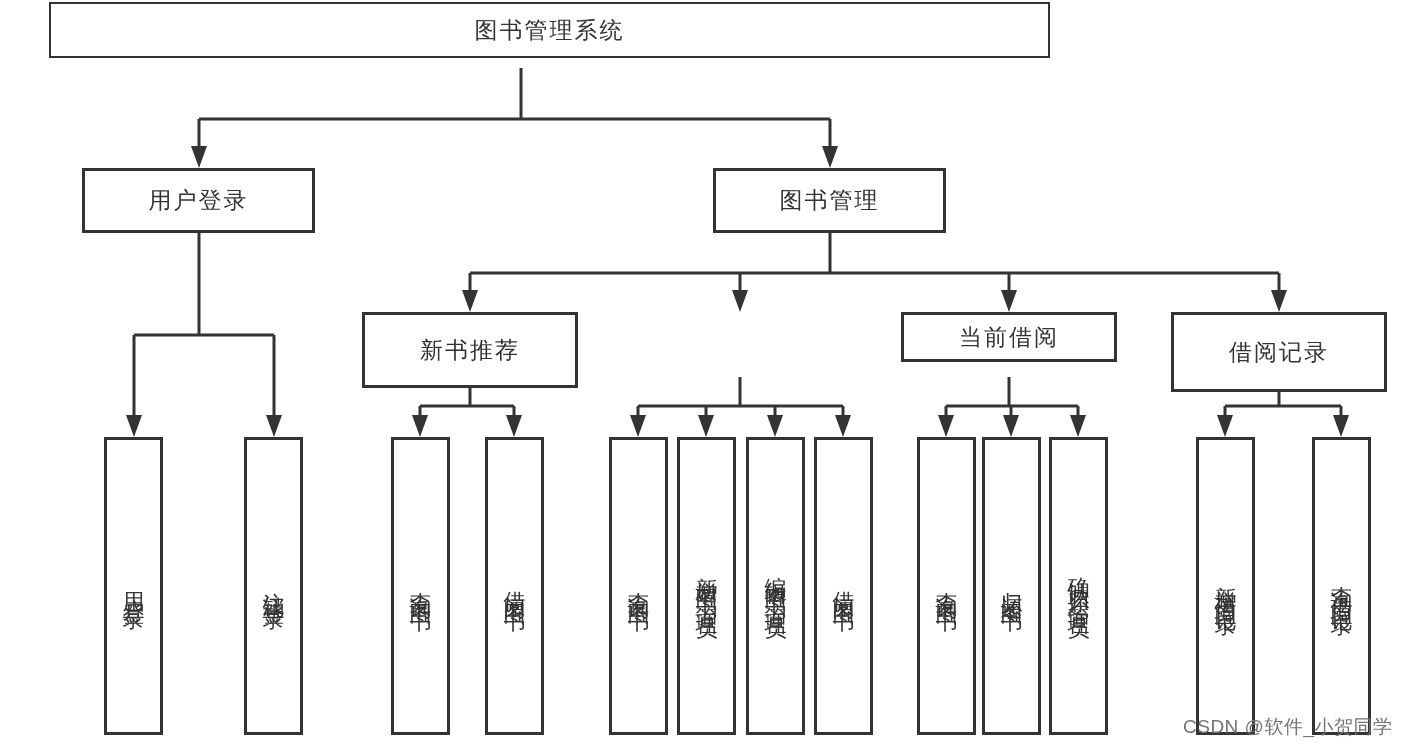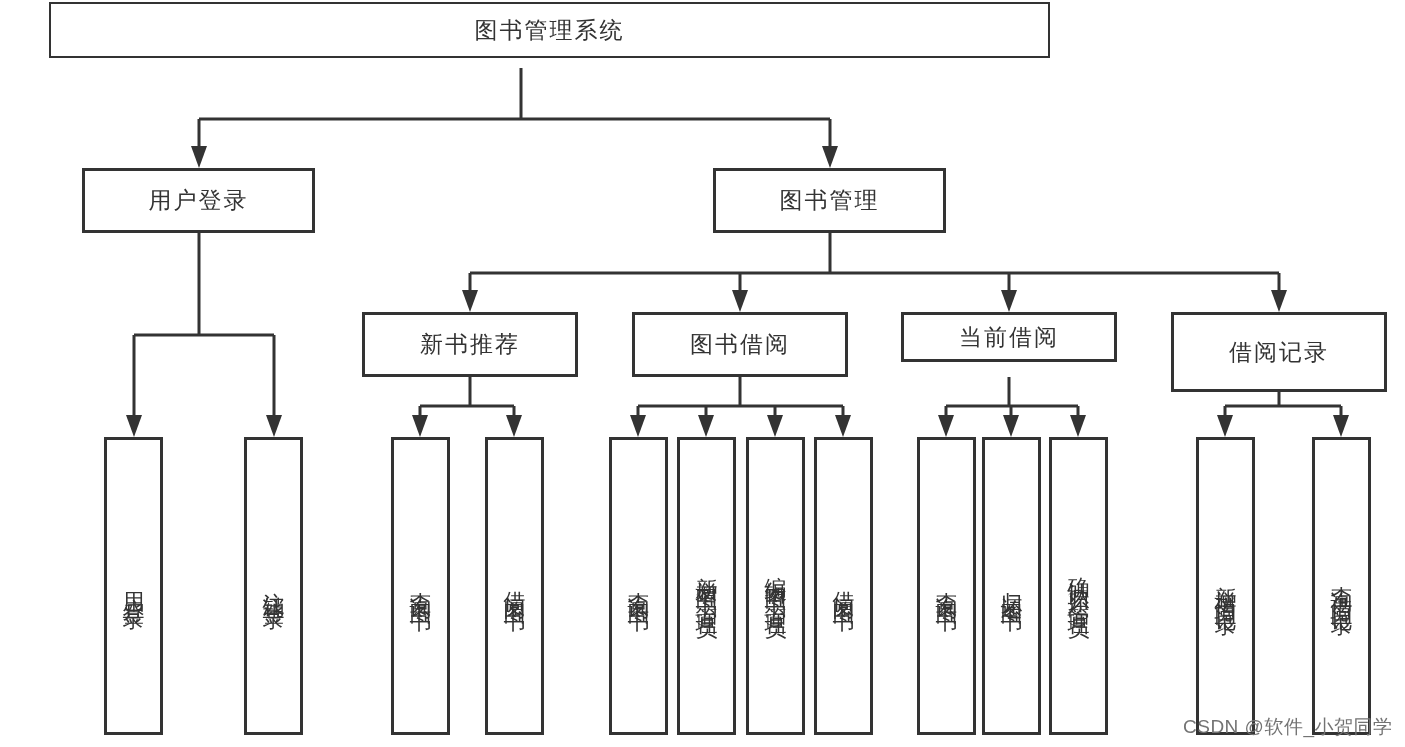--- a/index.html
+++ b/index.html
@@ -126,25 +126,22 @@
     <span>图书管理系统</span>
   </div>
 
   <div class="box h" style="left:82px; top:168px; width:233px; height:65px;">
     <span>用户登录</span>
   </div>
   <div class="box h" style="left:713px; top:168px; width:233px; height:65px;align-items:center;">
     <span>图书管理</span>
   </div>
 
-  <div class="box h" style="left:362px; top:312px; width:216px; height:65px;font-family:Liberation Serif, serif;">
+  <div class="box h" style="left:362px; top:312px; width:216px; height:76px;font-family:Liberation Serif, serif;">
     <span>新书推荐</span>
-  </div>
-  <div class="box h" style="left:632px; top:312px; width:216px; height:65px;">
-    <span>图书借阅</span>
   </div>
   <div class="box h" style="left:901px; top:312px; width:216px; height:50px;">
     <span>当前借阅</span>
   </div>
   <div class="box h" style="left:1171px; top:312px; width:216px; height:80px;">
     <span>借阅记录</span>
   </div>
 
   <div class="box v" style="left:104px;">
     <span>用户登录</span>

